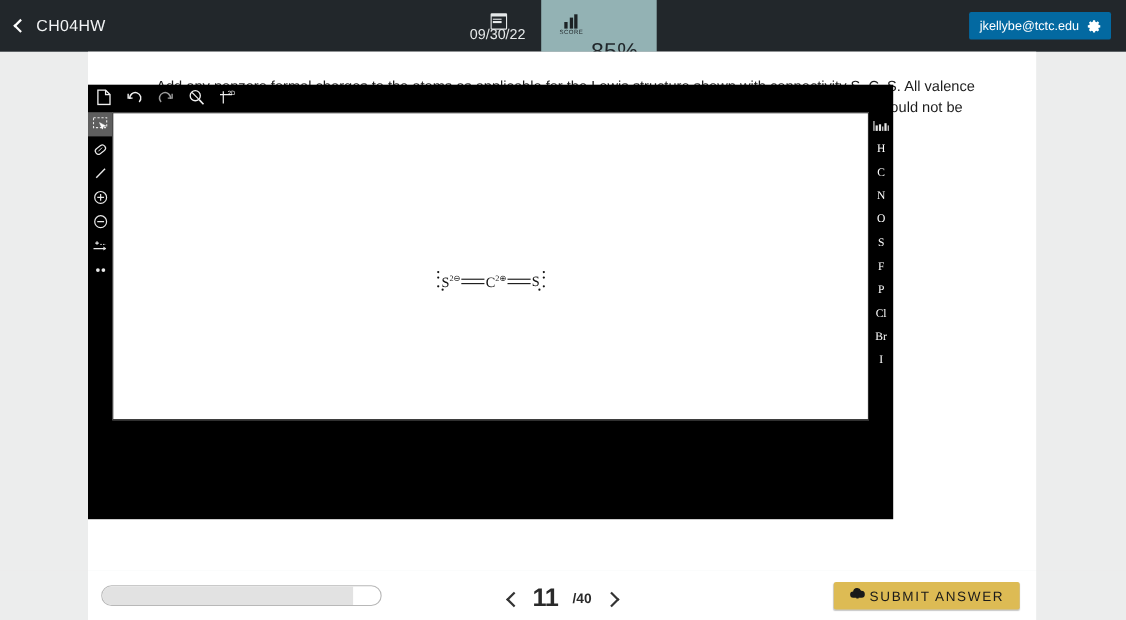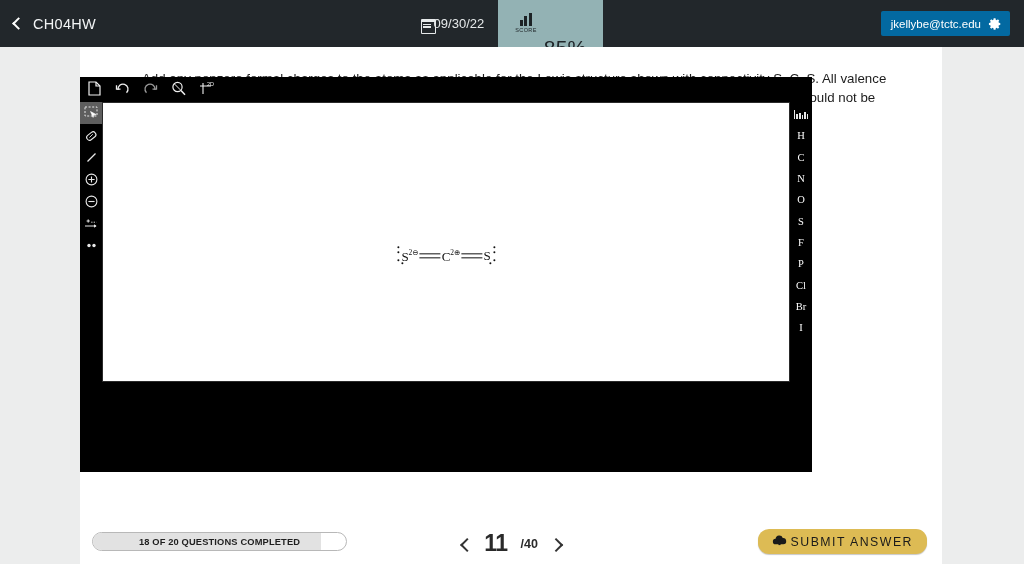--- a/index.html
+++ b/index.html
@@ -43,20 +43,21 @@
     position: absolute; left: 0; top: 0;
     width: 1024px; height: 47px;
     display: flex; align-items: stretch;
     justify-content: center; pointer-events: none;
   }
   .date-chip {
     display: flex; align-items: center; gap: 0;
     color: #e6e9ea; font-size: 13px;
     padding: 0 14px 0 0; align-self: center;
     pointer-events: auto;
+    flex-direction: column;
   }
   .cal-icon { width: 13px; height: 13px; position: relative; display:inline-block; }
   .cal-icon::before {
     content:""; position:absolute; left:0; top:2px;
     width:13px; height:11px;
     border:1.5px solid #e6e9ea; border-top:3px solid #e6e9ea;
     border-radius:1px;
   }
   .cal-icon::after {
     content:""; position:absolute; left:2.5px; top:7px;
@@ -240,21 +241,21 @@
     border-bottom:2.6px solid #333;
   }
   .pg-arrow.left::before  { left:4px; transform: rotate(135deg); }
   .pg-arrow.right::before { left:0px; transform: rotate(-45deg); }
   .pg-num { font-size:23px; font-weight:700; color:#2a2a2a; letter-spacing:-0.5px; }
   .pg-tot { font-size:12.5px; font-weight:700; color:#2a2a2a; }
 
   .submit-btn {
     position:absolute; right:15px; top:10px;
     height:25px; background:#ddbb54;
-    border-radius:11px; display:flex; align-items:center;
+    border-radius:2px; display:flex; align-items:center;
     gap:4px; padding:0 14px;
     box-shadow:0 1px 1px rgba(0,0,0,0.22);
   }
   .submit-label {
     font-size:12.3px; color:#1a1a1a; letter-spacing:1.5px;
   }
 </style>
 </head>
 <body>
 
@@ -432,21 +433,20 @@
 
     </div>
   </div>
 </div>
 
 <div class="bottombar">
   <div class="bb-sheet">
 
     <div class="progress">
       <div class="progress-fill" style="width: 90%;"></div>
-      <div class="progress-label">18 OF 20 QUESTIONS COMPLETED</div>
     </div>
 
     <div class="pager">
       <span class="pg-arrow left"></span>
       <span class="pg-num">11</span>
         <span class="pg-tot">/40</span>
       <span class="pg-arrow right"></span>
     </div>
 
     <div class="submit-btn">

